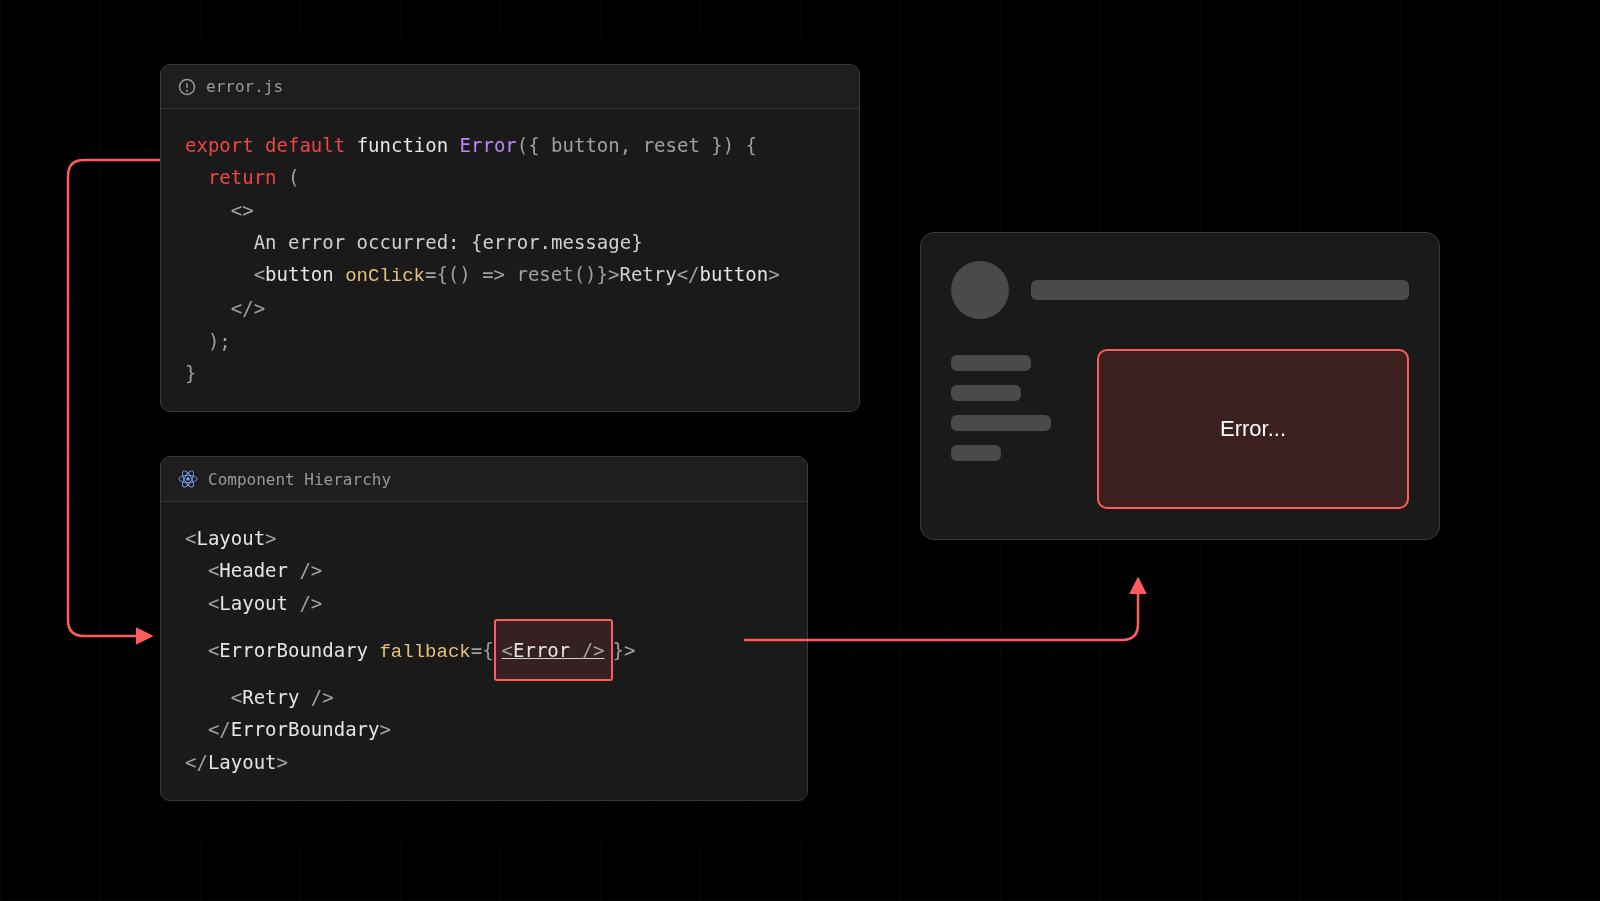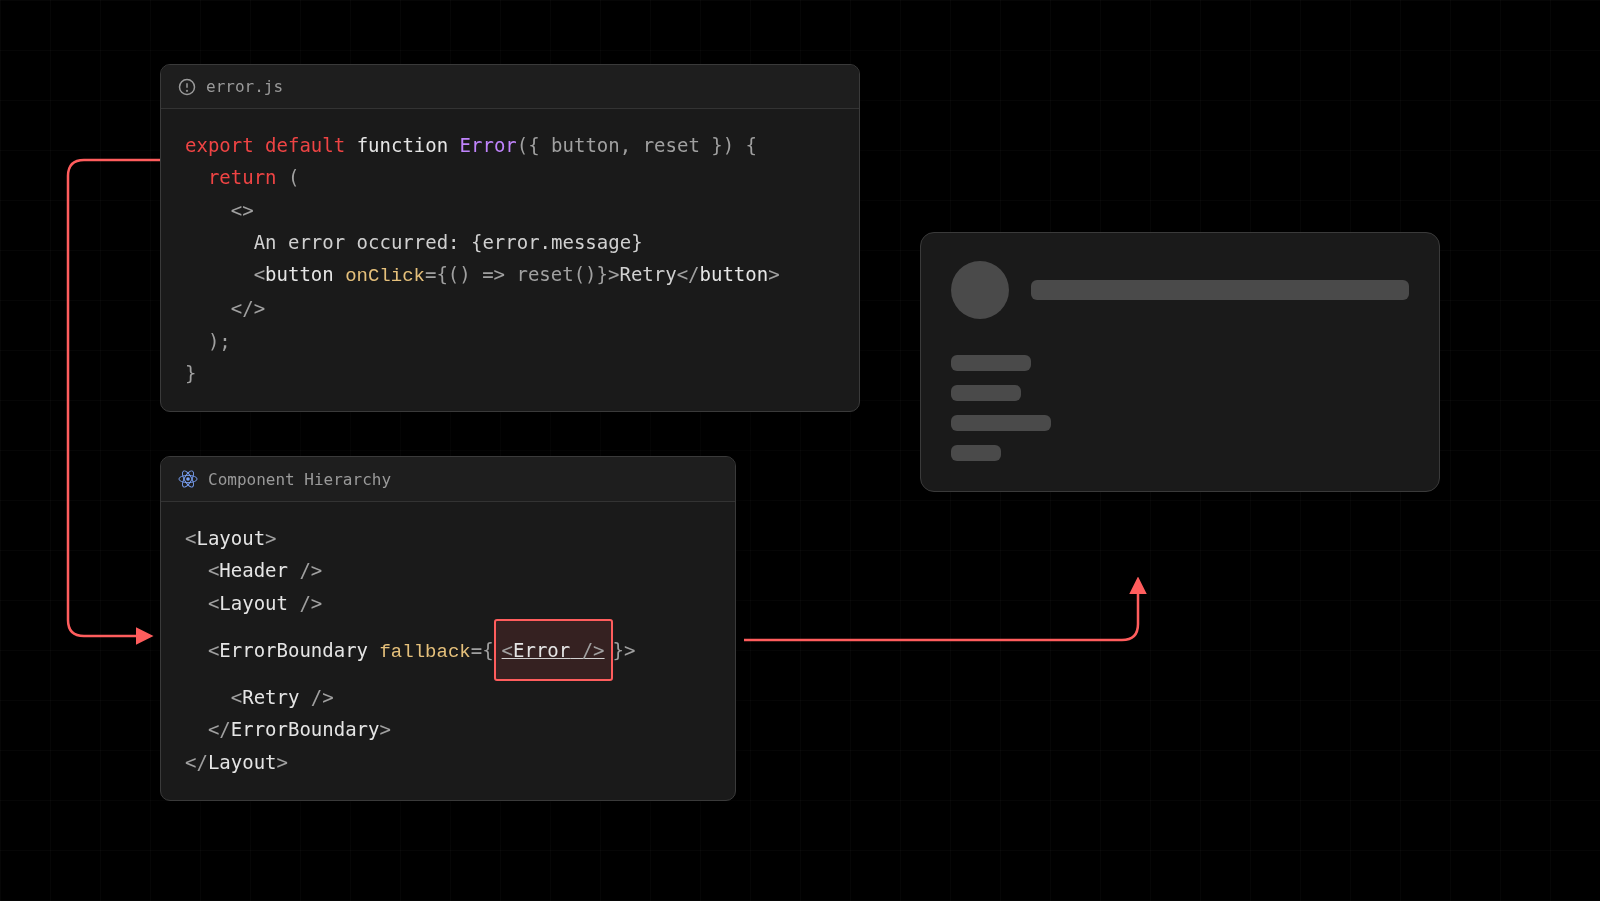--- a/index.html
+++ b/index.html
@@ -104,21 +104,21 @@
   <div class="panel-body"><span class="kw-red">export</span> <span class="kw-red">default</span> <span class="kw-blue">function</span> <span class="fn-purple">Error</span><span class="muted">({ button, reset }) {</span>
   <span class="kw-red">return</span><span class="muted"> (</span>
     <span class="muted">&lt;&gt;</span>
       <span>An error occurred: {error.message}</span>
       <span class="muted">&lt;</span><span class="kw-blue">button</span><span class="tag-yellow"> onClick</span><span class="muted">=</span><span class="muted">{() =&gt; reset()}</span><span class="muted">&gt;</span><span>Retry</span><span class="muted">&lt;/</span><span class="kw-blue">button</span><span class="muted">&gt;</span>
     <span class="muted">&lt;/&gt;</span>
   <span class="muted">);</span>
 <span class="muted">}</span></div>
 </div>
 
-<div class="panel" style="left:160px; top:456px; width:576px;">
+<div class="panel" style="left:160px; top:456px; width:648px;">
   <div class="panel-head">
     <svg class="icon" width="20" height="20" viewBox="-11 -11 22 22" stroke="#7aa2f7" stroke-width="1" fill="none">
       <circle r="2" fill="#7aa2f7" stroke="none"></circle>
       <ellipse rx="10" ry="4"></ellipse>
       <ellipse rx="10" ry="4" transform="rotate(60)"></ellipse>
       <ellipse rx="10" ry="4" transform="rotate(120)"></ellipse>
     </svg>
     <span>Component Hierarchy</span>
   </div>
   <div class="panel-body"><span class="muted">&lt;</span><span class="kw-blue">Layout</span><span class="muted">&gt;</span>
@@ -135,20 +135,23 @@
     <div class="mock-avatar"></div>
     <div class="mock-bar" style="flex:1;"></div>
   </div>
   <div class="mock-row">
     <div class="mock-side">
       <div class="mock-bar" style="width:80px; height:16px;"></div>
       <div class="mock-bar" style="width:70px; height:16px;"></div>
       <div class="mock-bar" style="width:100px; height:16px;"></div>
       <div class="mock-bar" style="width:50px; height:16px;"></div>
     </div>
+    <div class="mock-error">
+      <span>Error...</span>
+    </div>
   </div>
 </div>
 
 <svg class="flows" width="1600" height="901">
   <defs>
     <marker id="arrow" viewBox="0 0 10 10" refX="8" refY="5" markerWidth="7" markerHeight="7" orient="auto-start-reverse">
       <path d="M 0 0 L 10 5 L 0 10 z" fill="#ff5d5d"></path>
     </marker>
   </defs>
 

